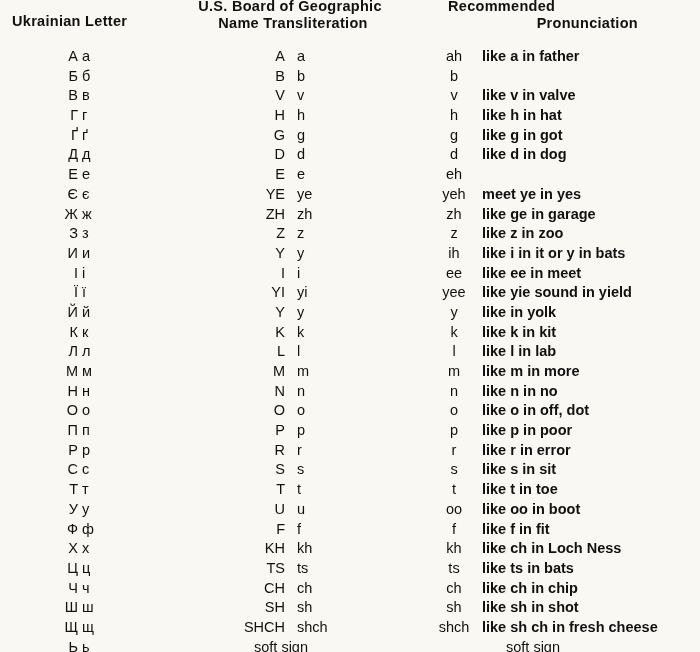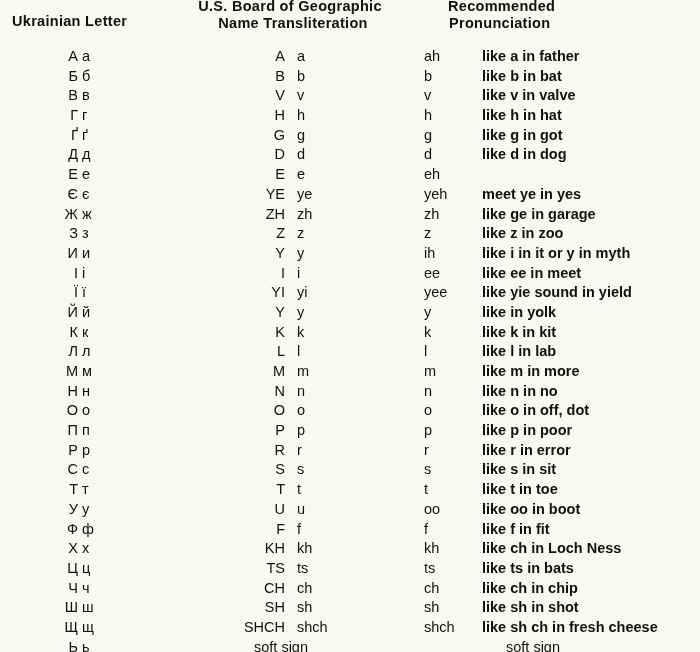--- a/index.html
+++ b/index.html
@@ -27,21 +27,21 @@
     font-weight: bold;
     line-height: 17px;
     letter-spacing: 0.3px;
     white-space: nowrap;
   }
   #hdr-left   { left: 0px;   top: 13px; padding-left: 12px; }
   #hdr-mid    { left: 170px; top: -2px; width: 240px; text-align: center; }
   #hdr-right  { left: 448px; top: -2px; width: 190px; text-align: left; }
   .hdr-line { display: block; }
   #hdr-mid .hdr-line-2 { padding-left: 6px; text-align: center; }
-  #hdr-right .hdr-line-2 { padding-left: 1px; }
+  #hdr-right .hdr-line-2 { padding-left: 1px; text-align: right; }
 
   
   #rows {
     position: absolute;
     top: 47px;
     left: 0;
     width: 700px;
   }
   .row {
     position: relative;
@@ -55,21 +55,21 @@
     top: 0;
   }
 
   .c-uc    { left: 30px;  width: 48px; text-align: right; }
   .c-lc    { left: 82px;  width: 28px; text-align: left; }
 
   .t-uc    { left: 195px; width: 90px; text-align: right; }
   .t-lc    { left: 297px; width: 70px; text-align: left; }
   .t-span  { left: 195px; width: 172px; text-align: center; }
 
-  .p-ph    { left: 424px; width: 36px; text-align: left; }
+  .p-ph    { left: 436px; width: 36px; text-align: center; }
   .p-desc  { left: 482px; width: 218px; text-align: left; font-weight: bold; }
   .p-span  { left: 448px; width: 170px; text-align: center; }
 </style>
 </head>
 <body>
 
 <div id="header">
   <div class="hdr" id="hdr-left">
     <span class="hdr-line hdr-line-1">Ukrainian Letter</span>
   </div>
@@ -91,21 +91,20 @@
       <div class="cell t-lc">a</div>
       <div class="cell p-ph">ah</div>
       <div class="cell p-desc">like a in father</div>
     </div>
     <div class="row">
       <div class="cell c-uc">Б</div>
       <div class="cell c-lc">б</div>
       <div class="cell t-uc">B</div>
       <div class="cell t-lc">b</div>
       <div class="cell p-ph">b</div>
-      <div class="cell p-desc">like b in bat</div>
     </div>
     <div class="row">
       <div class="cell c-uc">В</div>
       <div class="cell c-lc">в</div>
       <div class="cell t-uc">V</div>
       <div class="cell t-lc">v</div>
       <div class="cell p-ph">v</div>
       <div class="cell p-desc">like v in valve</div>
     </div>
     <div class="row">
@@ -162,21 +161,21 @@
       <div class="cell t-lc">z</div>
       <div class="cell p-ph">z</div>
       <div class="cell p-desc">like z in zoo</div>
     </div>
     <div class="row">
       <div class="cell c-uc">И</div>
       <div class="cell c-lc">и</div>
       <div class="cell t-uc">Y</div>
       <div class="cell t-lc">y</div>
       <div class="cell p-ph">ih</div>
-      <div class="cell p-desc">like i in it or y in myth</div>
+      <div class="cell p-desc">like i in it or y in bats</div>
     </div>
     <div class="row">
       <div class="cell c-uc">І</div>
       <div class="cell c-lc">і</div>
       <div class="cell t-uc">I</div>
       <div class="cell t-lc">i</div>
       <div class="cell p-ph">ee</div>
       <div class="cell p-desc">like ee in meet</div>
     </div>
     <div class="row">

